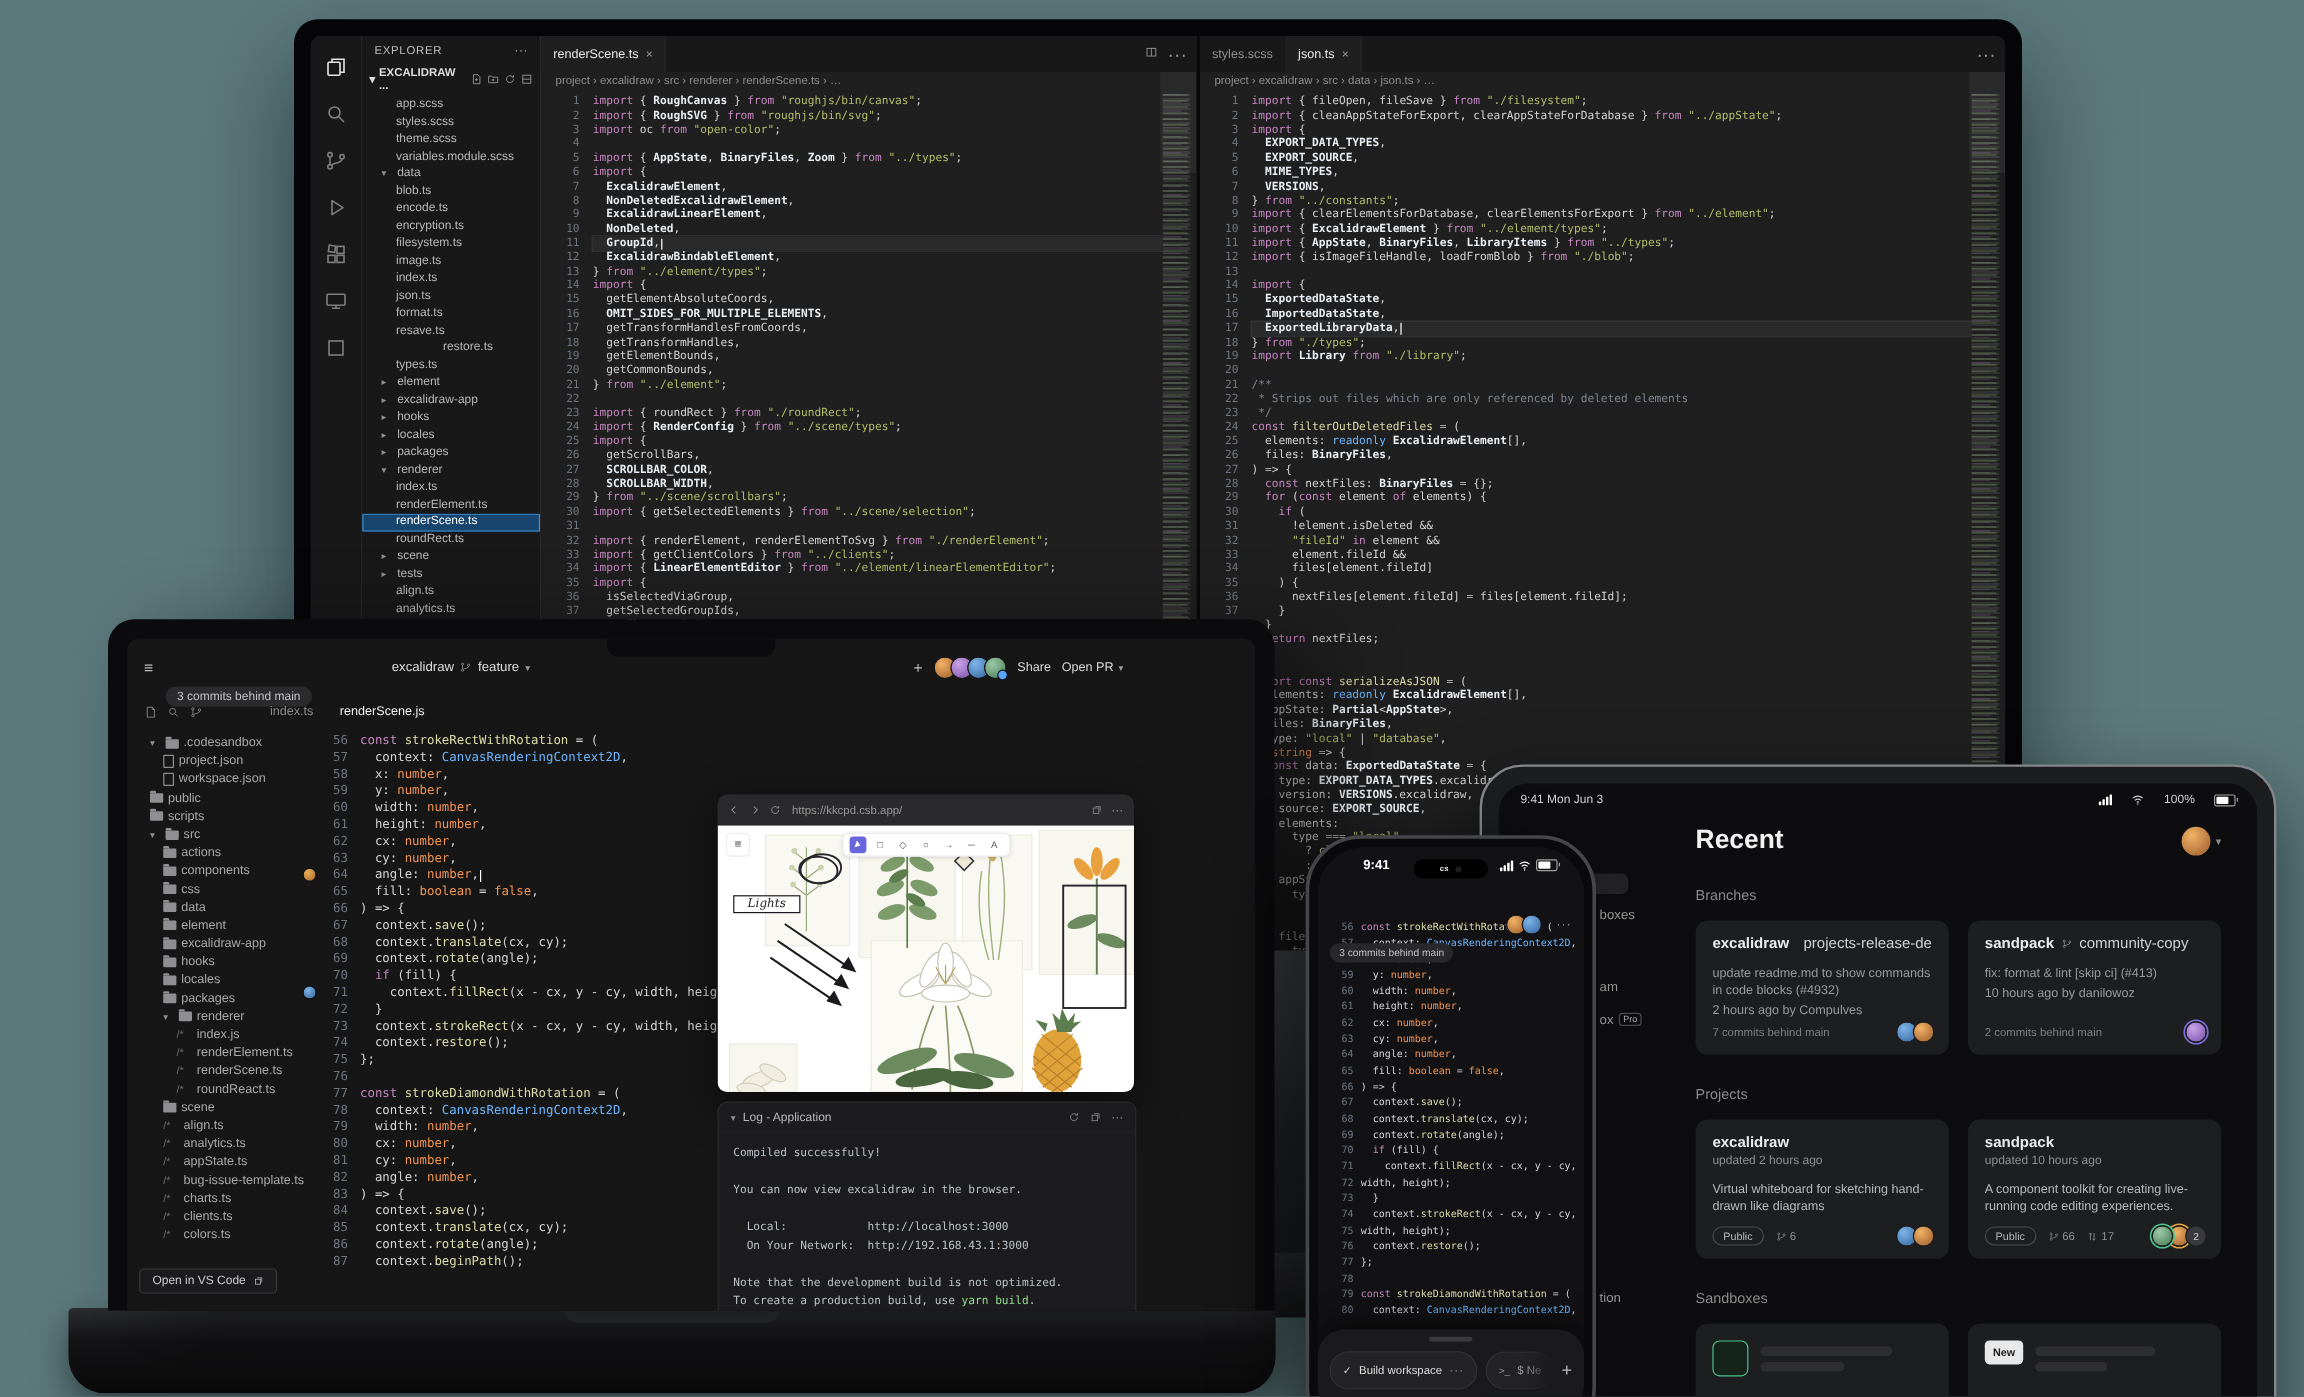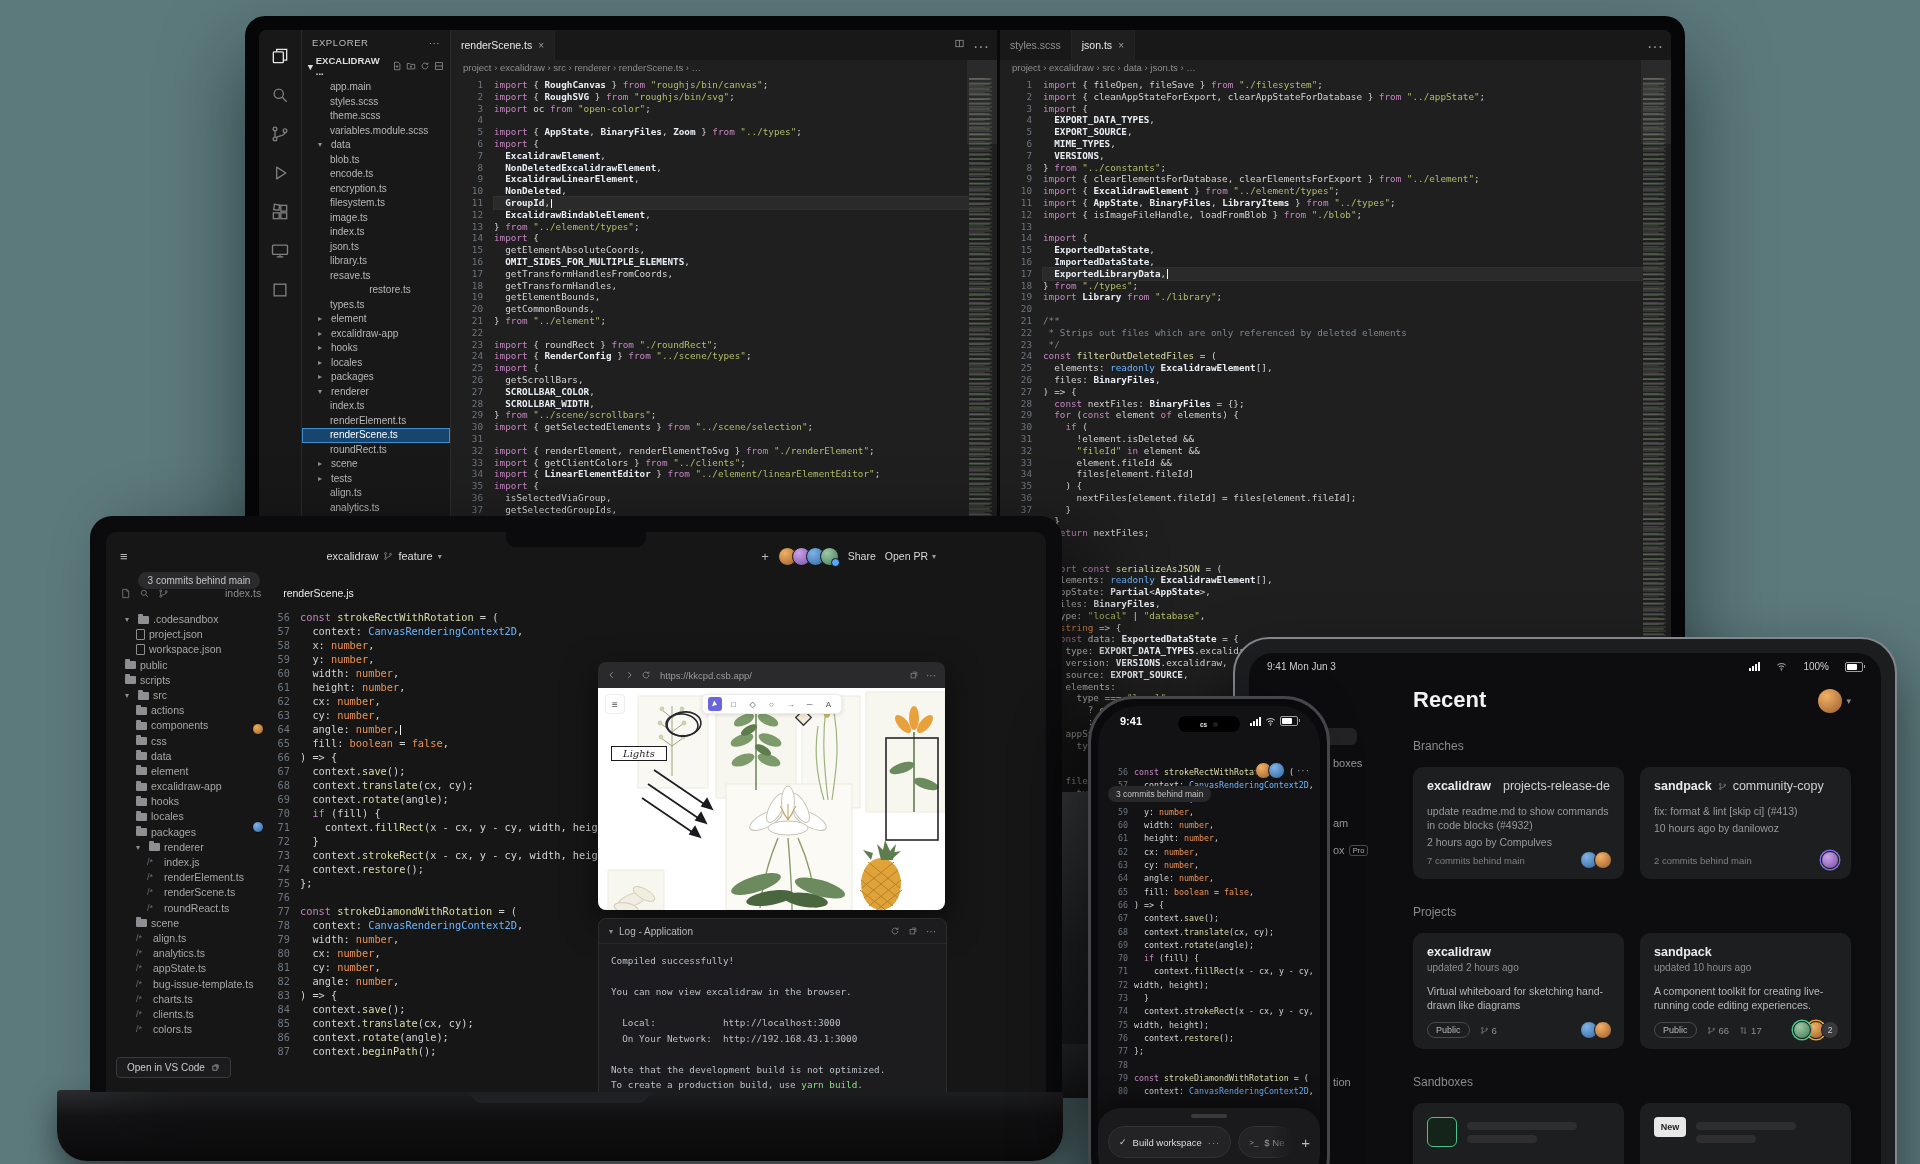--- a/index.html
+++ b/index.html
@@ -122,21 +122,21 @@
             color:#b9c0c7;white-space:pre;}
   .c-em{color:#8ddb8c;}
   
   #phone{left:1088px;top:696px;width:236px;height:500px;background:#0a0a0c;border:3px solid #45464a;
          border-radius:46px;box-shadow:-24px 16px 50px rgba(0,0,0,.55);z-index:20;}
   #pscreen{position:absolute;inset:7px;background:#121214;border-radius:39px;overflow:hidden;}
   #island{position:absolute;left:50%;top:10px;transform:translateX(-50%);width:62px;height:16px;background:#000;
           border-radius:9px;z-index:5;display:flex;align-items:center;justify-content:center;gap:6px;}
   #island .cam{width:5px;height:5px;border-radius:50%;background:#1d1d22;}
   #island .cs{color:#e8e8e8;font-size:6.5px;font-weight:bold;}
-  .p-status{position:absolute;left:0;right:0;top:9px;display:flex;align-items:center;padding:0 22px;z-index:4;}
+  .p-status{position:absolute;left:16px;right:0;top:9px;display:flex;align-items:center;padding:0 22px;z-index:4;}
   .p-time{color:#fff;font-size:11px;font-weight:bold;}
   .p-sticons{margin-left:auto;display:flex;align-items:center;gap:4px;}
   .sigbars{display:flex;align-items:flex-end;gap:1px;}
   .sigbars i{display:block;width:2px;background:#fff;border-radius:.5px;}
   .batt{width:16px;height:8px;border:1px solid rgba(255,255,255,.6);border-radius:2px;position:relative;}
   .batt::after{content:"";position:absolute;left:1px;top:1px;bottom:1px;width:10px;background:#fff;border-radius:1px;}
   .batt::before{content:"";position:absolute;right:-3px;top:2px;width:1.5px;height:3px;background:rgba(255,255,255,.6);}
   .p-topbar{position:absolute;left:10px;right:10px;top:32px;display:flex;align-items:center;gap:6px;z-index:4;}
   .p-topbar .pill{font-size:8.5px;padding:3px 8px;background:#28282a;}
   .p-topbar .pavs{margin-left:auto;display:flex;}
@@ -356,21 +356,21 @@
             <svg width="10" height="10">
                 <use href="#ic-refresh"></use>
               </svg>
             <svg width="10" height="10">
                 <use href="#ic-collapse"></use>
               </svg>
           </span>
         </div>
         <div>
             <div class="ti" style="padding-left: 28px;">
-              <span>app.main</span>
+              <span>app.scss</span>
             </div>
             <div class="ti" style="padding-left: 28px;">
               <span>styles.scss</span>
             </div>
             <div class="ti" style="padding-left: 28px;">
               <span>theme.scss</span>
             </div>
             <div class="ti" style="padding-left: 28px;">
               <span>variables.module.scss</span>
             </div>
@@ -393,21 +393,21 @@
             <div class="ti" style="padding-left: 28px;">
               <span>image.ts</span>
             </div>
             <div class="ti" style="padding-left: 28px;">
               <span>index.ts</span>
             </div>
             <div class="ti" style="padding-left: 28px;">
               <span>json.ts</span>
             </div>
             <div class="ti" style="padding-left: 28px;">
-              <span>library.ts</span>
+              <span>format.ts</span>
             </div>
             <div class="ti" style="padding-left: 28px;">
               <span>resave.ts</span>
             </div>
             <div class="ti" style="padding-left: 28px; justify-content: center;">
               <span>restore.ts</span>
             </div>
             <div class="ti" style="padding-left: 28px;">
               <span>types.ts</span>
             </div>

